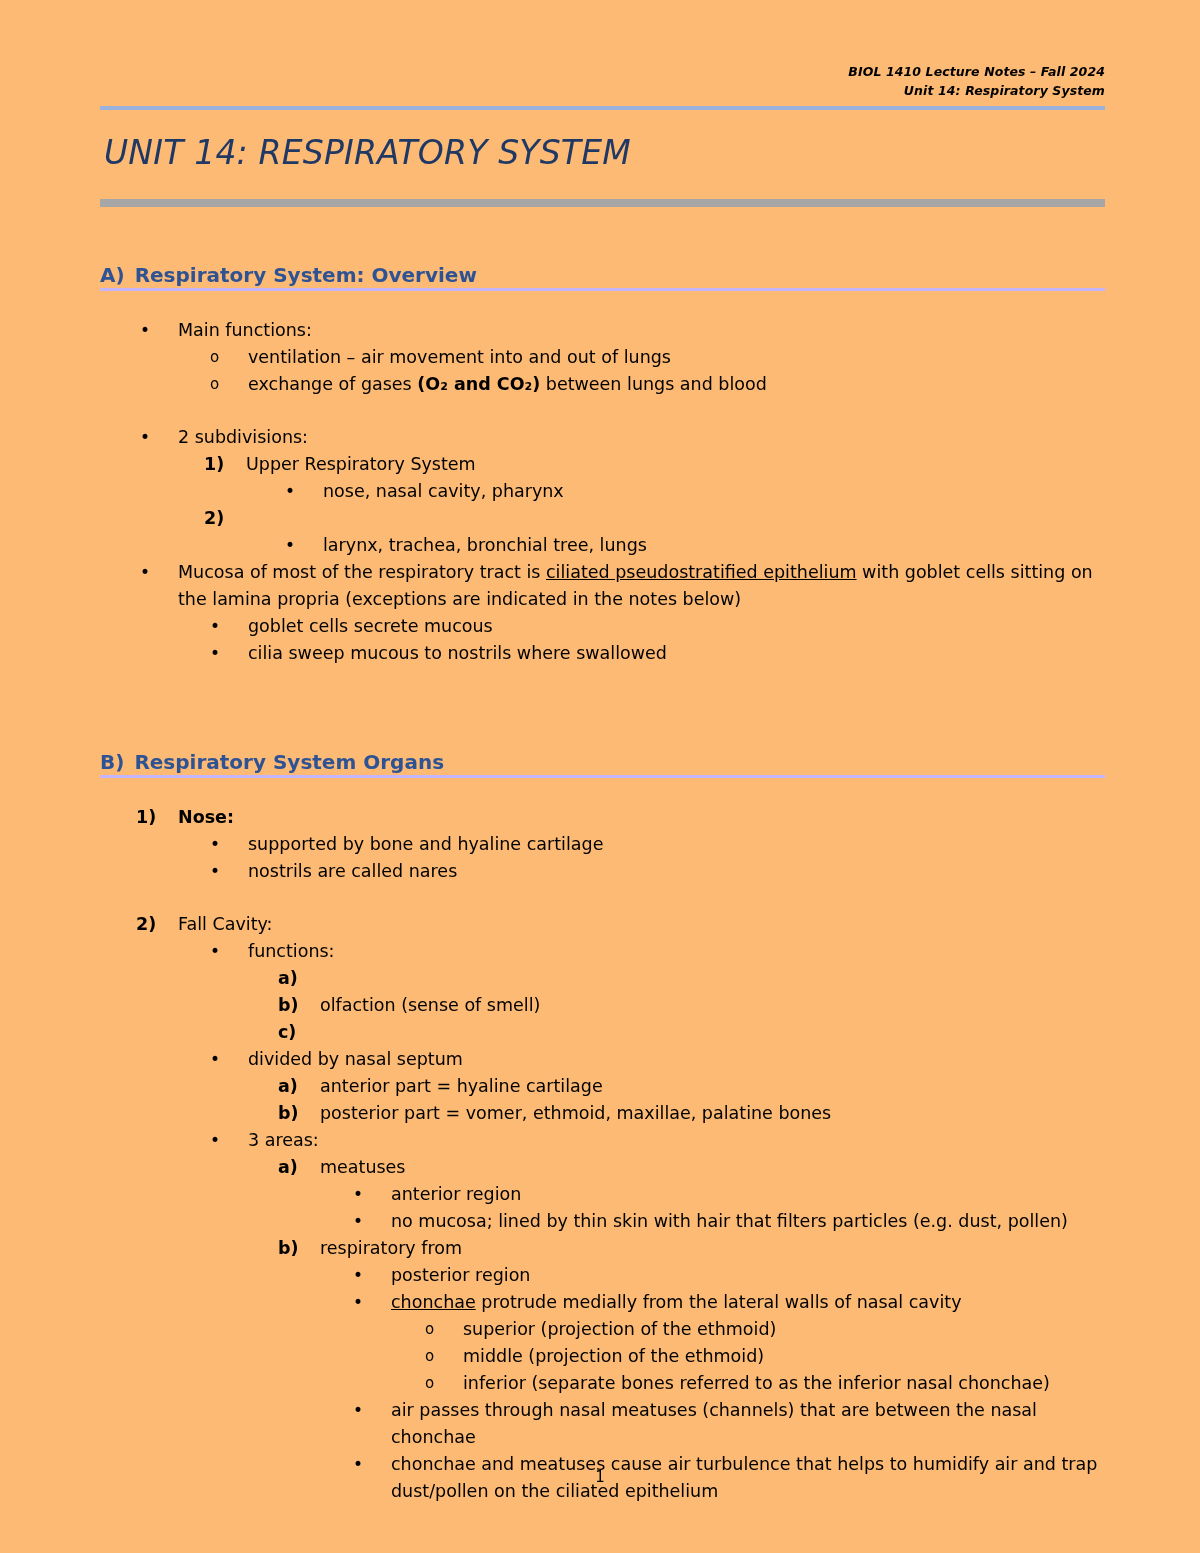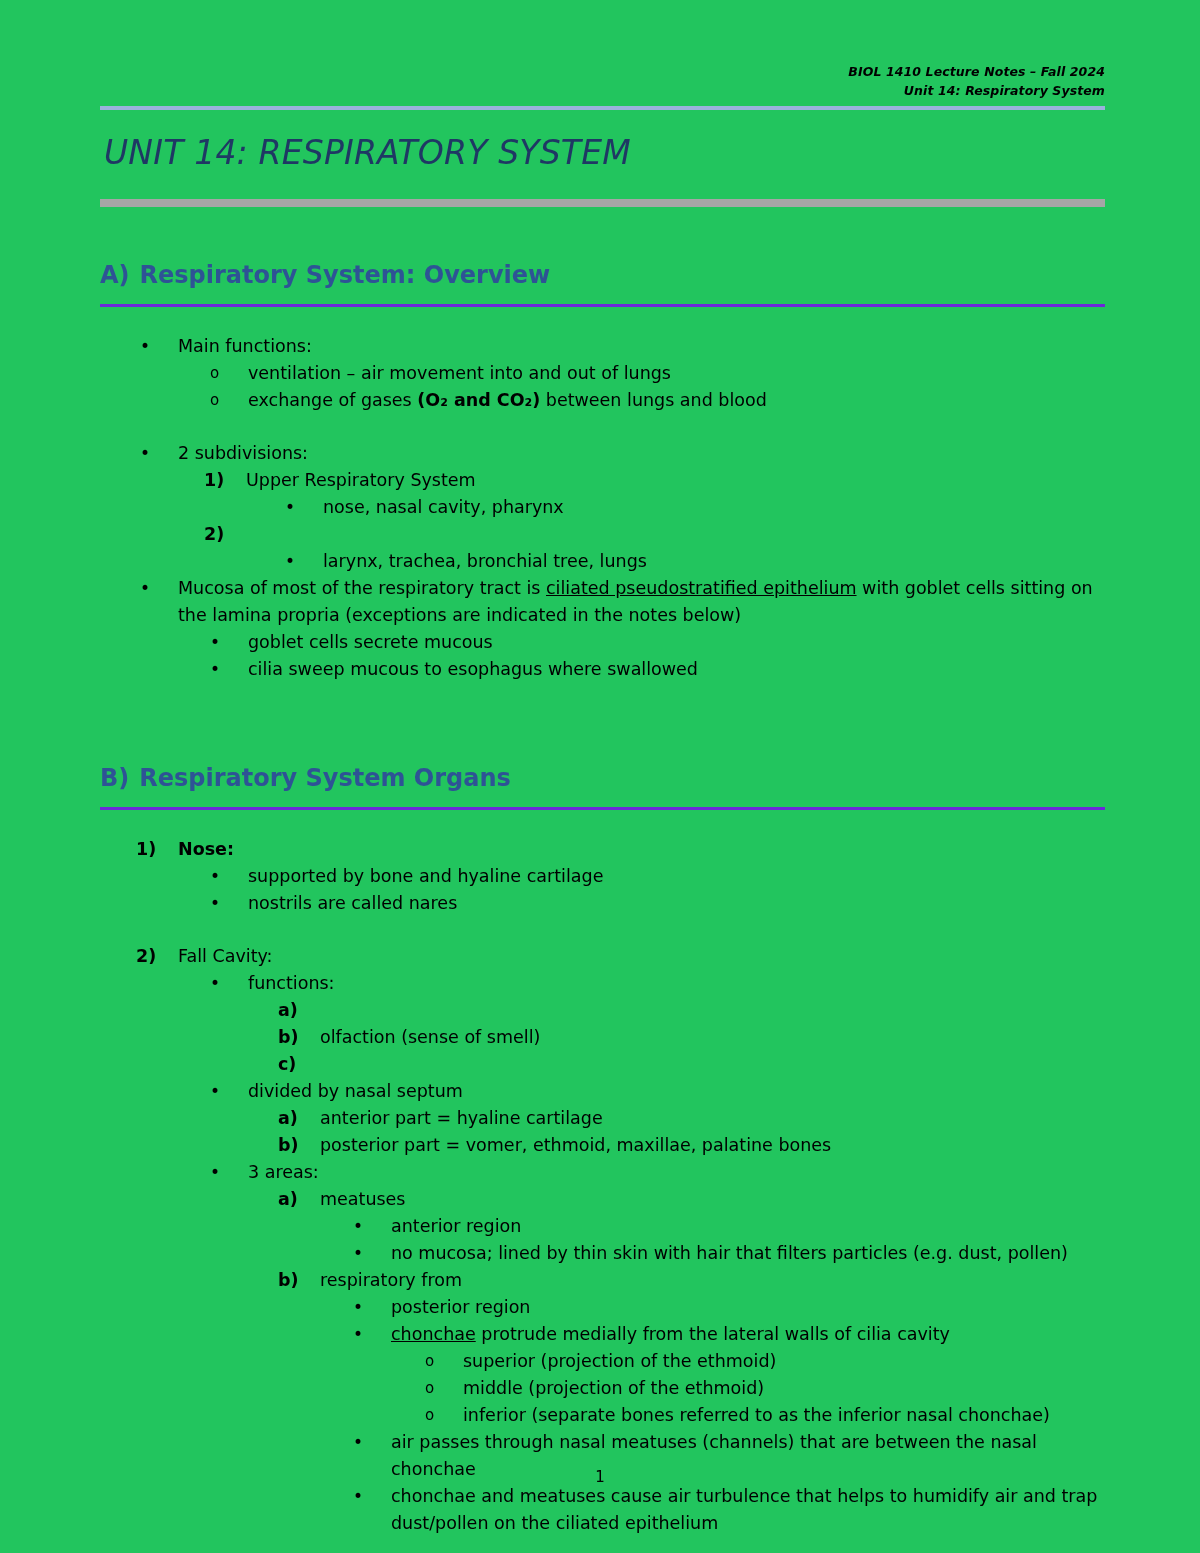--- a/index.html
+++ b/index.html
@@ -8,21 +8,21 @@
     background: #ffffff;
   }
   body {
     font-family: "DejaVu Sans", sans-serif;
     color: #000000;
   }
   .page {
     position: relative;
     width: 1200px;
     height: 1553px;
-    background: #22c55e;
+    background: #fdba74;
     overflow: hidden;
     box-sizing: border-box;
   }
 
   
   .doc-header {
     position: absolute;
     left: 100px;
     top: 62px;
     width: 1005px;
@@ -71,25 +71,25 @@
   
   .content {
     position: absolute;
     left: 100px;
     top: 262px;
     width: 1005px;
   }
   .section-head {
     font-family: "DejaVu Sans", sans-serif;
     font-weight: bold;
-    font-size: 24px;
+    font-size: 20px;
     line-height: 26px;
     color: #2e5395;
-    padding-bottom: 16px;
-    border-bottom: 3px solid #6d28d9;
+    padding-bottom: 0;
+    border-bottom: 3px solid #c4b5fd;
     white-space: nowrap;
   }
   .section-head .sec-letter { margin-right: 10px; }
 
   
   .row {
     display: flex;
     align-items: flex-start;
     font-size: 17.5px;
     line-height: 27px;
@@ -228,21 +228,21 @@
       <span class="tx"><span>Mucosa of most of the respiratory tract is </span><span class="uline">ciliated pseudostratified epithelium</span><span> with goblet cells sitting on the lamina propria (exceptions are indicated in the notes below)</span></span>
     </div>
 
     <div class="row lv-b2">
       <span class="mk mk-disc">•</span>
       <span class="tx">goblet cells secrete mucous</span>
     </div>
 
     <div class="row lv-b2">
       <span class="mk mk-disc">•</span>
-      <span class="tx">cilia sweep mucous to esophagus where swallowed</span>
+      <span class="tx">cilia sweep mucous to nostrils where swallowed</span>
     </div>
 
     <div class="gap-xl"></div>
     <div class="gap-md"></div>
 
     <div class="section-head">
       <span class="sec-letter">B)</span><span>Respiratory System Organs</span>
     </div>
 
     <div class="gap-md"></div>
@@ -327,21 +327,21 @@
       <span class="tx">respiratory from</span>
     </div>
 
     <div class="row lv-b4">
       <span class="mk mk-disc">•</span>
       <span class="tx">posterior region</span>
     </div>
 
     <div class="row lv-b4">
       <span class="mk mk-disc">•</span>
-      <span class="tx"><span class="uline">chonchae</span><span> protrude medially from the lateral walls of cilia cavity</span></span>
+      <span class="tx"><span class="uline">chonchae</span><span> protrude medially from the lateral walls of nasal cavity</span></span>
     </div>
 
     <div class="row lv-o4">
       <span class="mk mk-circ">o</span>
       <span class="tx">superior (projection of the ethmoid)</span>
     </div>
 
     <div class="row lv-o4">
       <span class="mk mk-circ">o</span>
       <span class="tx">middle (projection of the ethmoid)</span>

